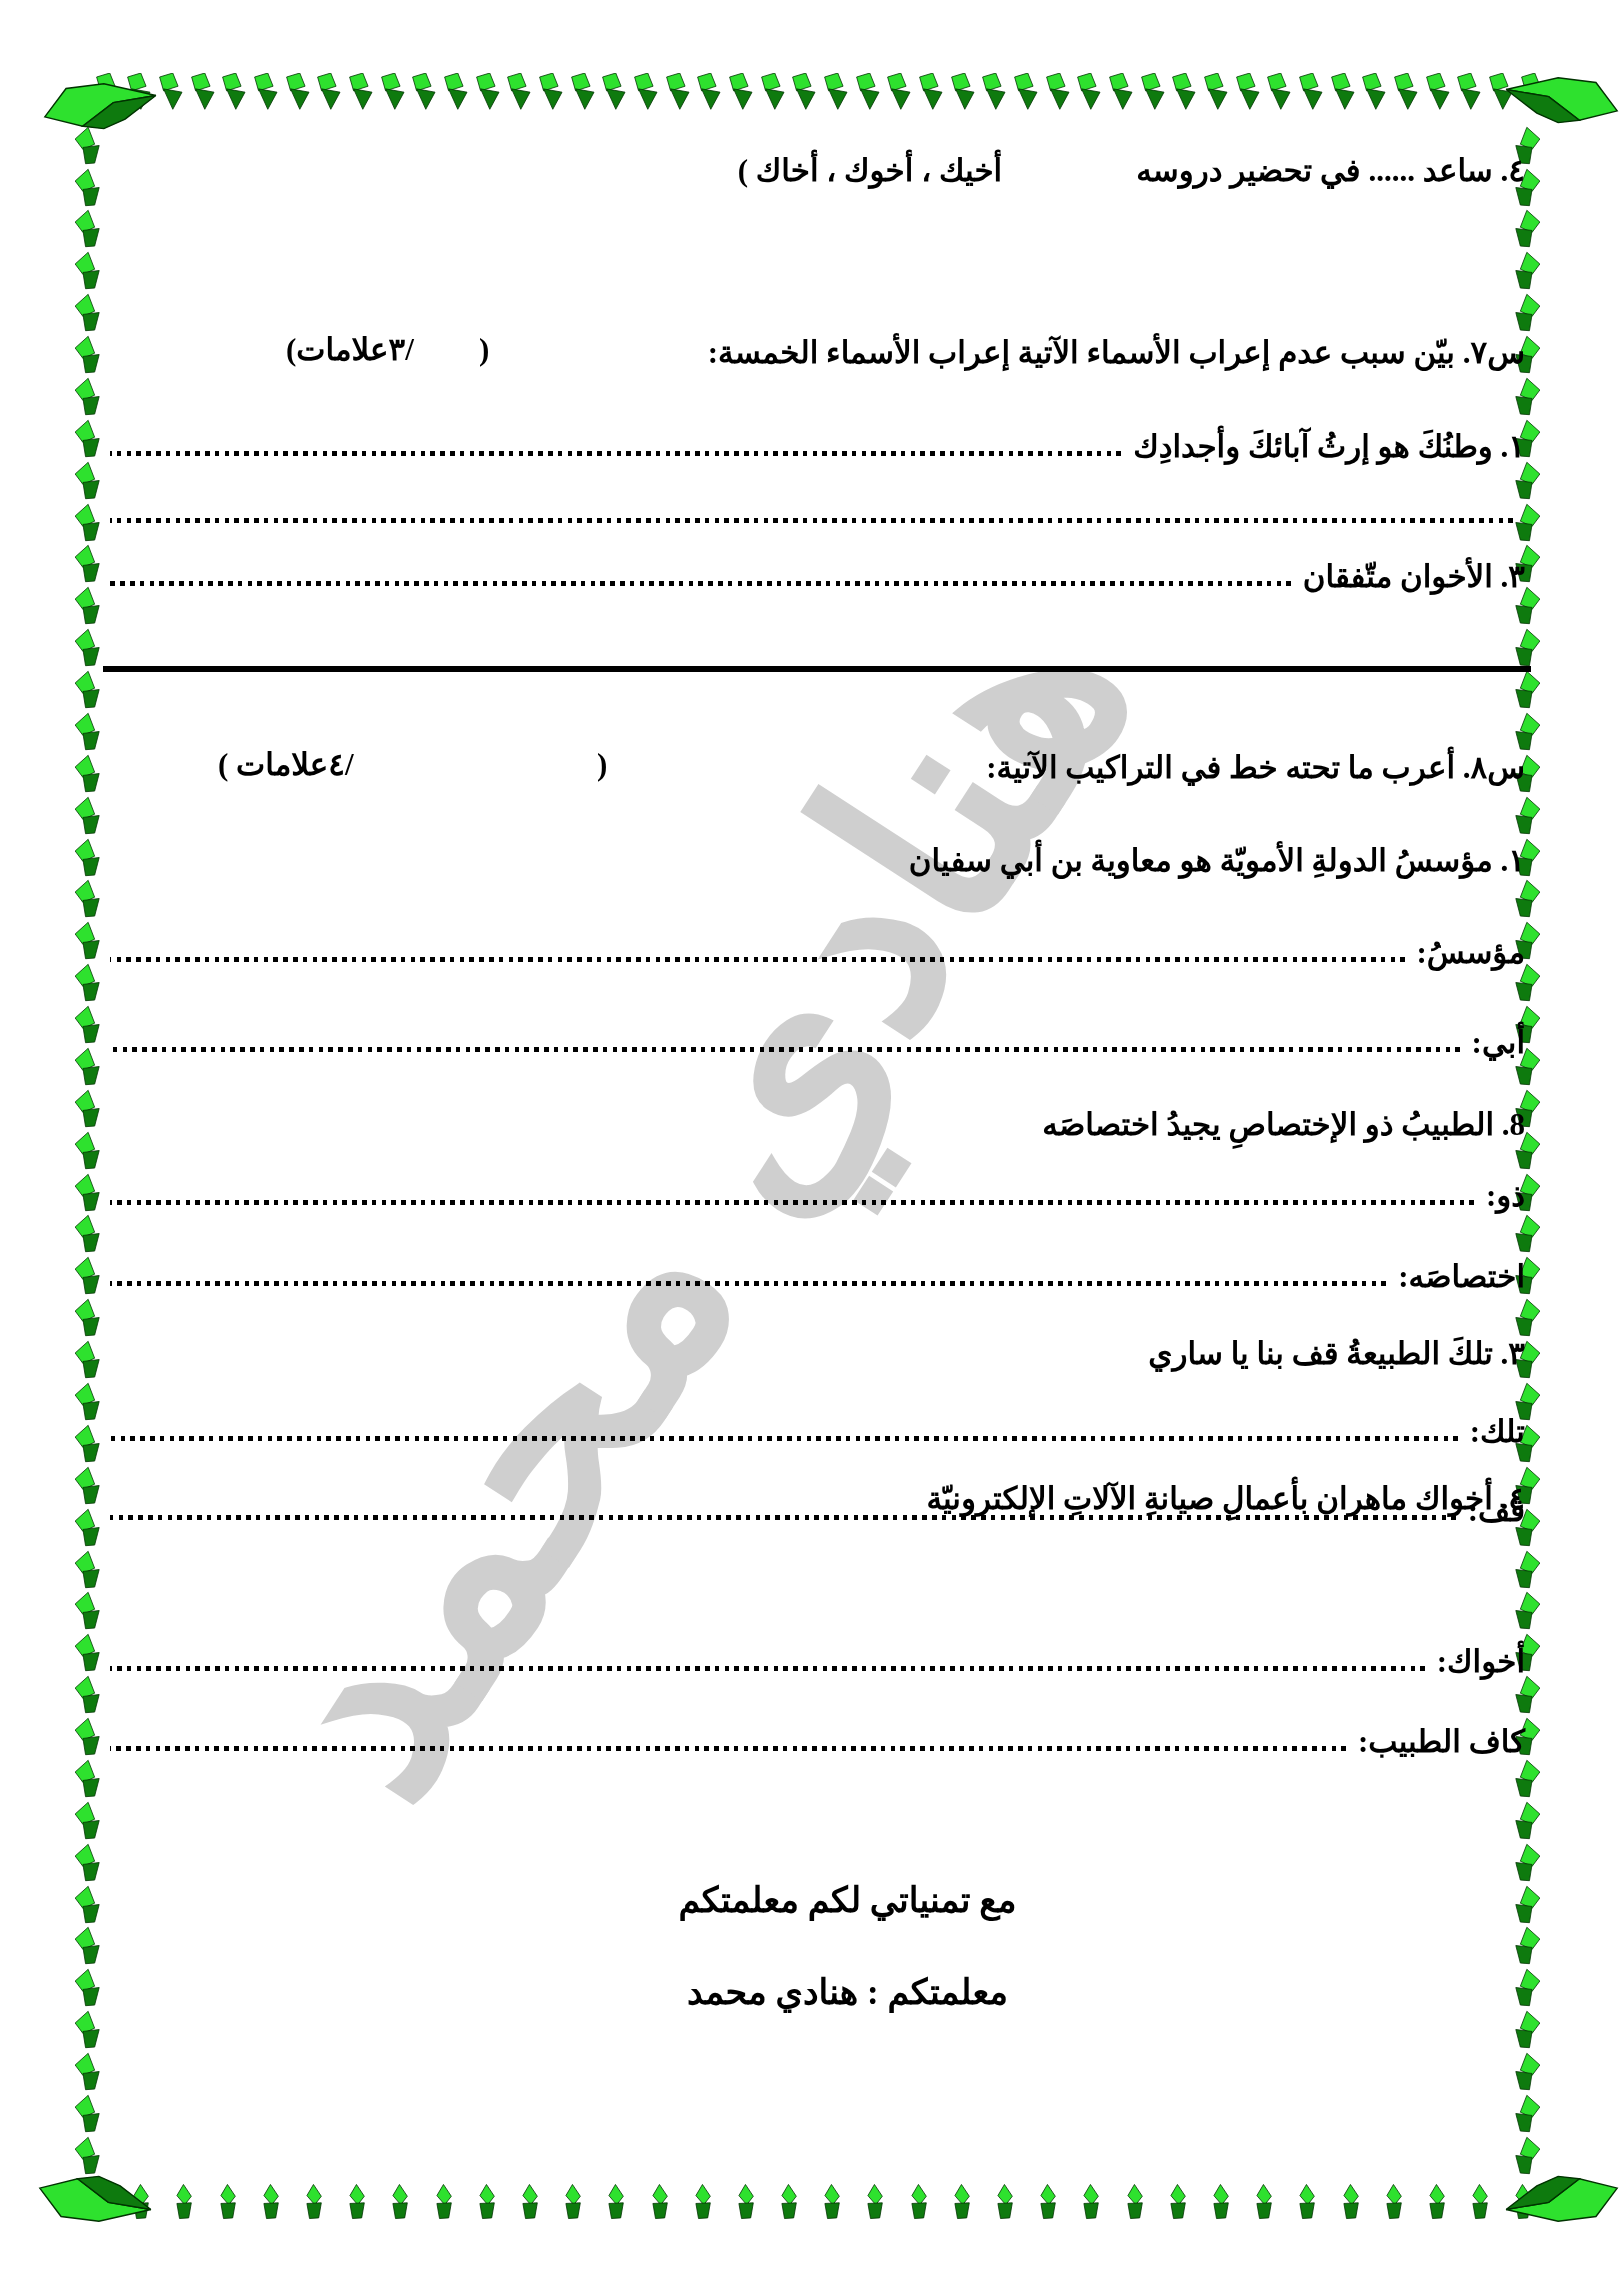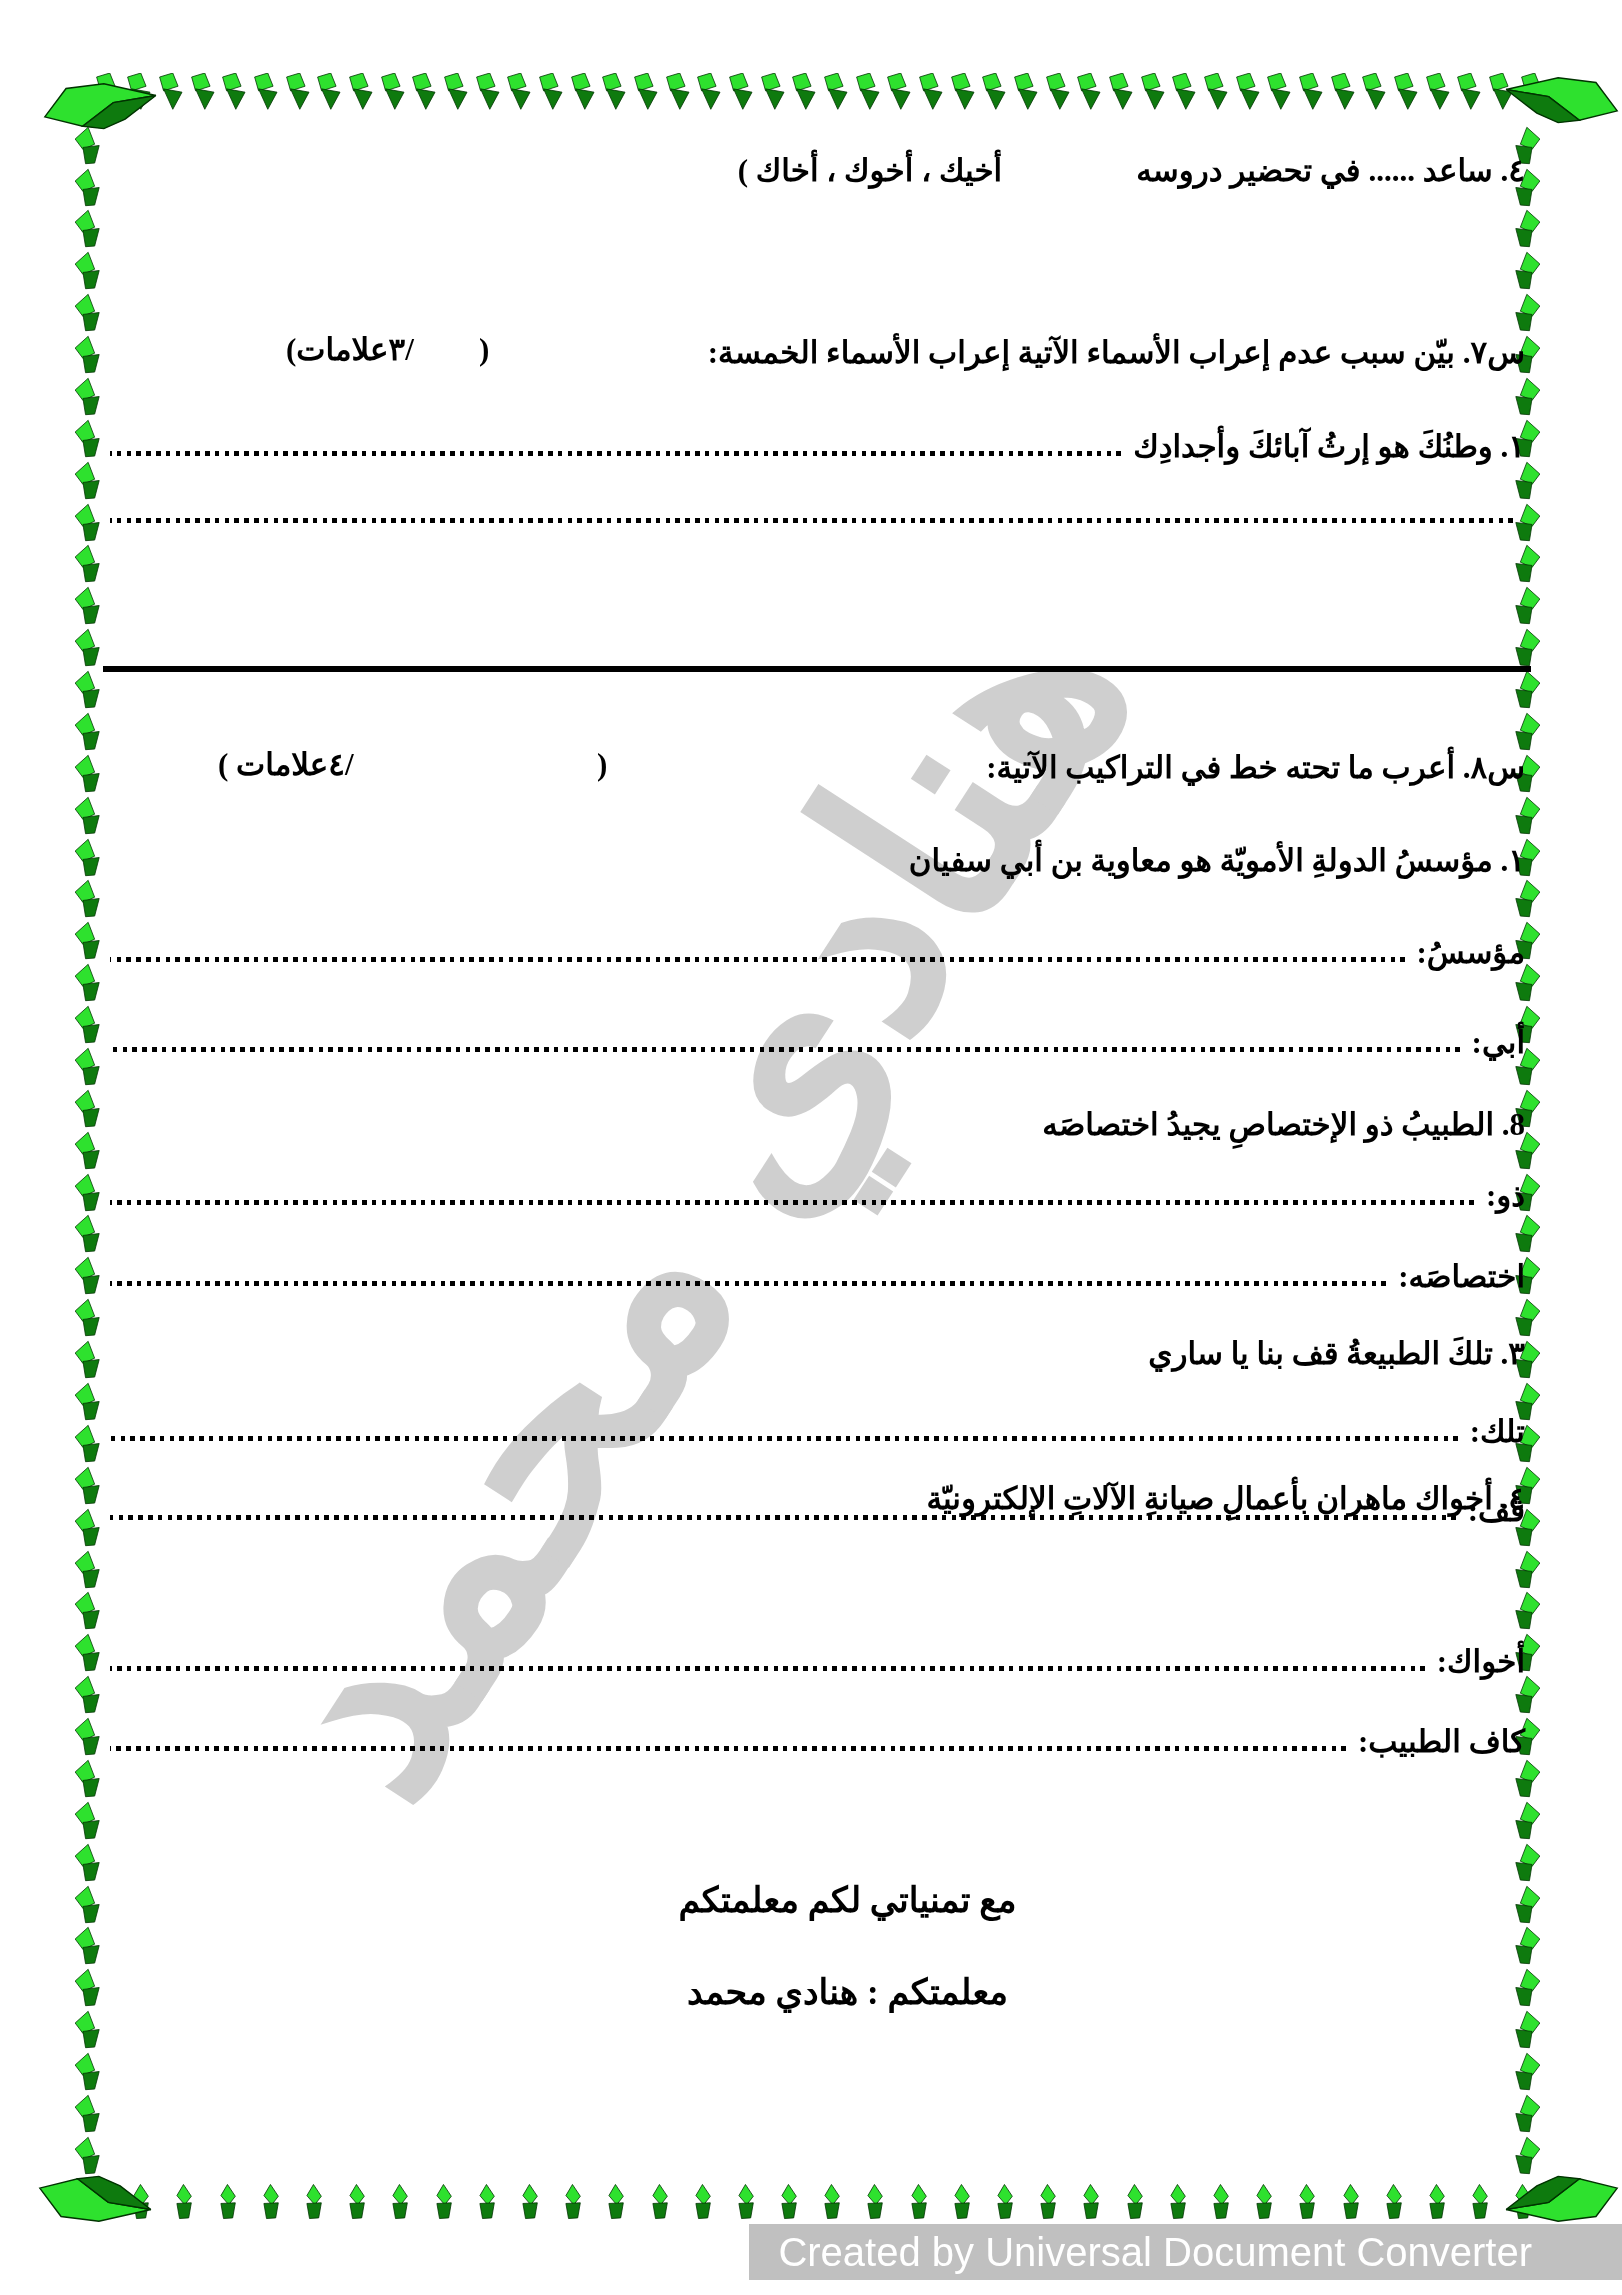--- a/index.html
+++ b/index.html
@@ -805,20 +805,24 @@
     <span class="mark-lbl" style="left:183px">/٣علامات)</span>
   </div>
 
   <div class="ansline" style="top:407px">
     <span>١.  وطنُكَ هو إرثُ آبائكَ وأجدادِك</span>
     <span class="dots"></span>
   </div>
   <div class="ansline" style="top:474px">
     <span class="dots"></span>
   </div>
+  <div class="ansline" style="top:537px">
+    <span>٣.  الأخوان متّفقان</span>
+    <span class="dots"></span>
+  </div>
 
   <div class="divider" style="top:666px"></div>
 
   <div class="txtline" style="top:728px">
     <span>س٨. أعرب ما تحته خط في التراكيب الآتية:</span>
     <span class="mark-open" style="left:494px">(</span>
     <span class="mark-lbl" style="left:115px">/٤علامات )</span>
   </div>
 
   <div class="txtline" style="top:821px">
@@ -865,16 +869,15 @@
     <span class="dots"></span>
   </div>
   <div class="ansline" style="top:1702px">
     <span>كاف الطبيب:</span>
     <span class="dots"></span>
   </div>
 
   <div class="closing" style="top:1880px">مع تمنياتي لكم معلمتكم</div>
   <div class="closing" style="top:1972px">معلمتكم : هنادي محمد</div>
 
-  <div class="footer" style="background: rgb(192, 192, 192); color: rgb(255, 255, 255);">Created by Universal Document Converter</div>
 
 </div>
 
 
 </body></html>

